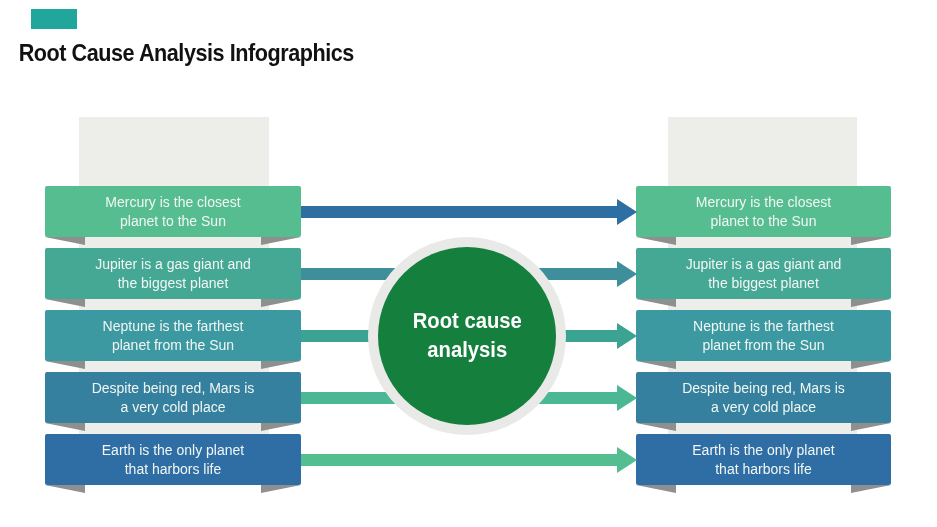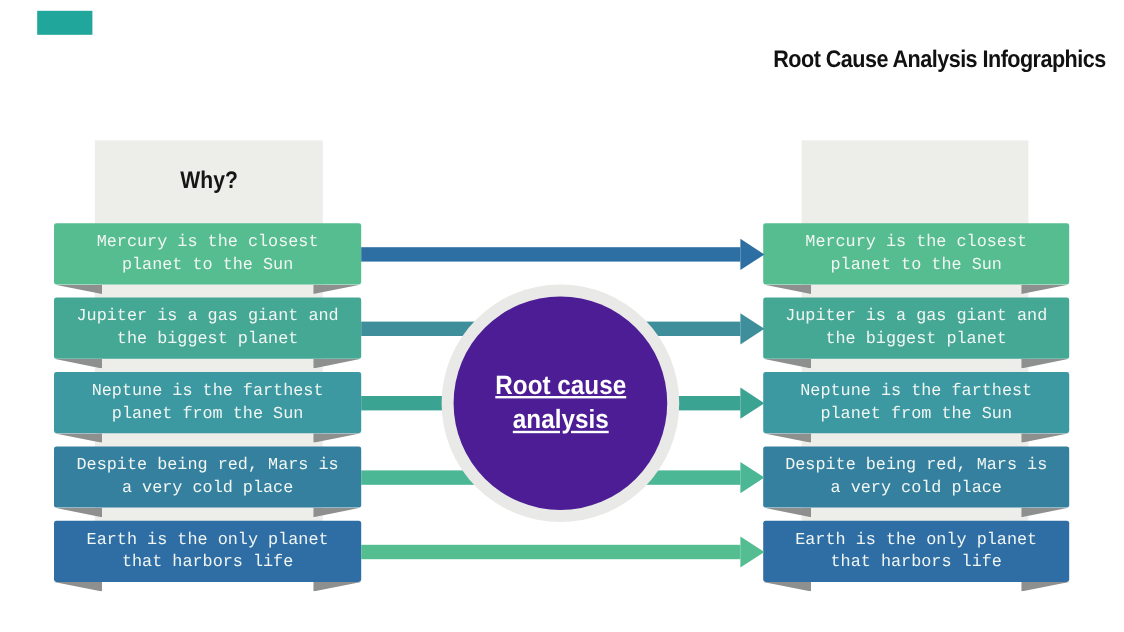--- a/index.html
+++ b/index.html
@@ -3,37 +3,37 @@
 <meta charset="utf-8">
 <style>
   html,body{margin:0;padding:0;background:#ffffff;}
   .stage{
     position:relative;width:937px;height:527px;background:#ffffff;overflow:hidden;
     font-family:"Liberation Sans", sans-serif;
   }
   
   .accent{position:absolute;left:31px;top:9px;width:46px;height:20px;}
   
-  .title{position:absolute;top:39px;left:0;right:0;text-align:right;
-         font-size:20px;font-weight:bold;color:#111;letter-spacing:-0.5px;}
+  .title{position:absolute;top:39px;left:0;right:0;text-align:left;
+         font-size:24px;font-weight:bold;color:#111;letter-spacing:-0.5px;}
   .title .squeeze{display:inline-block;transform:scaleX(0.9);transform-origin:center;}
   
   .panel{position:absolute;top:117px;height:365px;z-index:0;}
   .panel.left{left:79px;width:190px;}
   .panel.right{left:668px;width:189px;}
   .col-header{position:absolute;top:117px;height:68px;display:flex;align-items:center;
               justify-content:center;font-size:20px;font-weight:bold;color:#151515;z-index:1;}
   .col-header.left{left:79px;width:190px;}
   .col-header.right{left:668px;width:189px;}
   .col-header .squeeze{display:inline-block;transform:scaleX(0.88);transform-origin:center;}
   
   .row0{--t:186px;} .row1{--t:248px;} .row2{--t:310px;} .row3{--t:372px;} .row4{--t:434px;}
   .ribbon{position:absolute;top:var(--t);width:256px;height:51px;border-radius:2px;
           display:flex;align-items:center;justify-content:center;text-align:center;
-          color:#F1F6F3;font-size:14px;line-height:1.32;z-index:2;font-family:Liberation Mono, monospace;}
+          color:#F1F6F3;font-size:14px;line-height:1.32;z-index:2;}
   .ribbon.lcol{left:45px;}
   .ribbon.rcol{left:636px;width:255px;}
   .ribbon-text{white-space:pre-line;}
   .fold{position:absolute;top:calc(var(--t) + 51px);width:40px;height:8px;z-index:1;}
   .fold.fl{clip-path:polygon(0 0,100% 0,100% 100%);}
   .fold.fr{clip-path:polygon(0 0,100% 0,0 100%);}
   .lcol-fl{left:45px;} .lcol-fr{left:261px;} .rcol-fl{left:636px;} .rcol-fr{left:851px;}
   
   .shaft{position:absolute;left:301px;top:calc(var(--t) + 19.5px);width:316px;height:12px;z-index:3;}
   .head{position:absolute;left:617px;top:calc(var(--t) + 12.5px);width:0;height:0;z-index:3;
@@ -53,23 +53,20 @@
 
   <div class="accent" style="background: rgb(33, 166, 155);"></div>
 
   <div class="title" style="color: rgb(17, 17, 17);">
     <span class="squeeze">Root Cause Analysis Infographics</span>
   </div>
 
   <div class="panel left" style="background: rgb(237, 237, 234);"></div>
   <div class="panel right" style="background: rgb(237, 237, 234);"></div>
 
-  <div class="col-header left">
-    <span class="squeeze">Why?</span>
-  </div>
 
   <div class="ribbon lcol row0" style="background: rgb(86, 189, 144);">
     <span class="ribbon-text">Mercury is the closest
 planet to the Sun</span>
   </div>
   <div class="fold fl lcol-fl row0" style="background: rgb(141, 144, 142);"></div>
   <div class="fold fr lcol-fr row0" style="background: rgb(141, 144, 142);"></div>
   <div class="ribbon rcol row0" style="background: rgb(86, 189, 144);">
     <span class="ribbon-text">Mercury is the closest
 planet to the Sun</span>
@@ -133,18 +130,18 @@
   <div class="ribbon rcol row4" style="background: rgb(47, 110, 165);">
     <span class="ribbon-text">Earth is the only planet
 that harbors life</span>
   </div>
   <div class="fold fl rcol-fl row4" style="background: rgb(141, 144, 142);"></div>
   <div class="fold fr rcol-fr row4" style="background: rgb(141, 144, 142);"></div>
   <div class="shaft row4" style="background: rgb(85, 190, 144);"></div>
   <div class="head row4" style="border-left-color: rgb(85, 190, 144);"></div>
 
   <div class="ring" style="background: rgb(233, 234, 231);"></div>
-  <div class="core" style="background: #4c1d95; text-decoration: underline;">
+  <div class="core" style="background: #15803d;">
     <span class="squeeze">Root cause
 analysis</span>
   </div>
 
 </div>
 
 </body></html>

